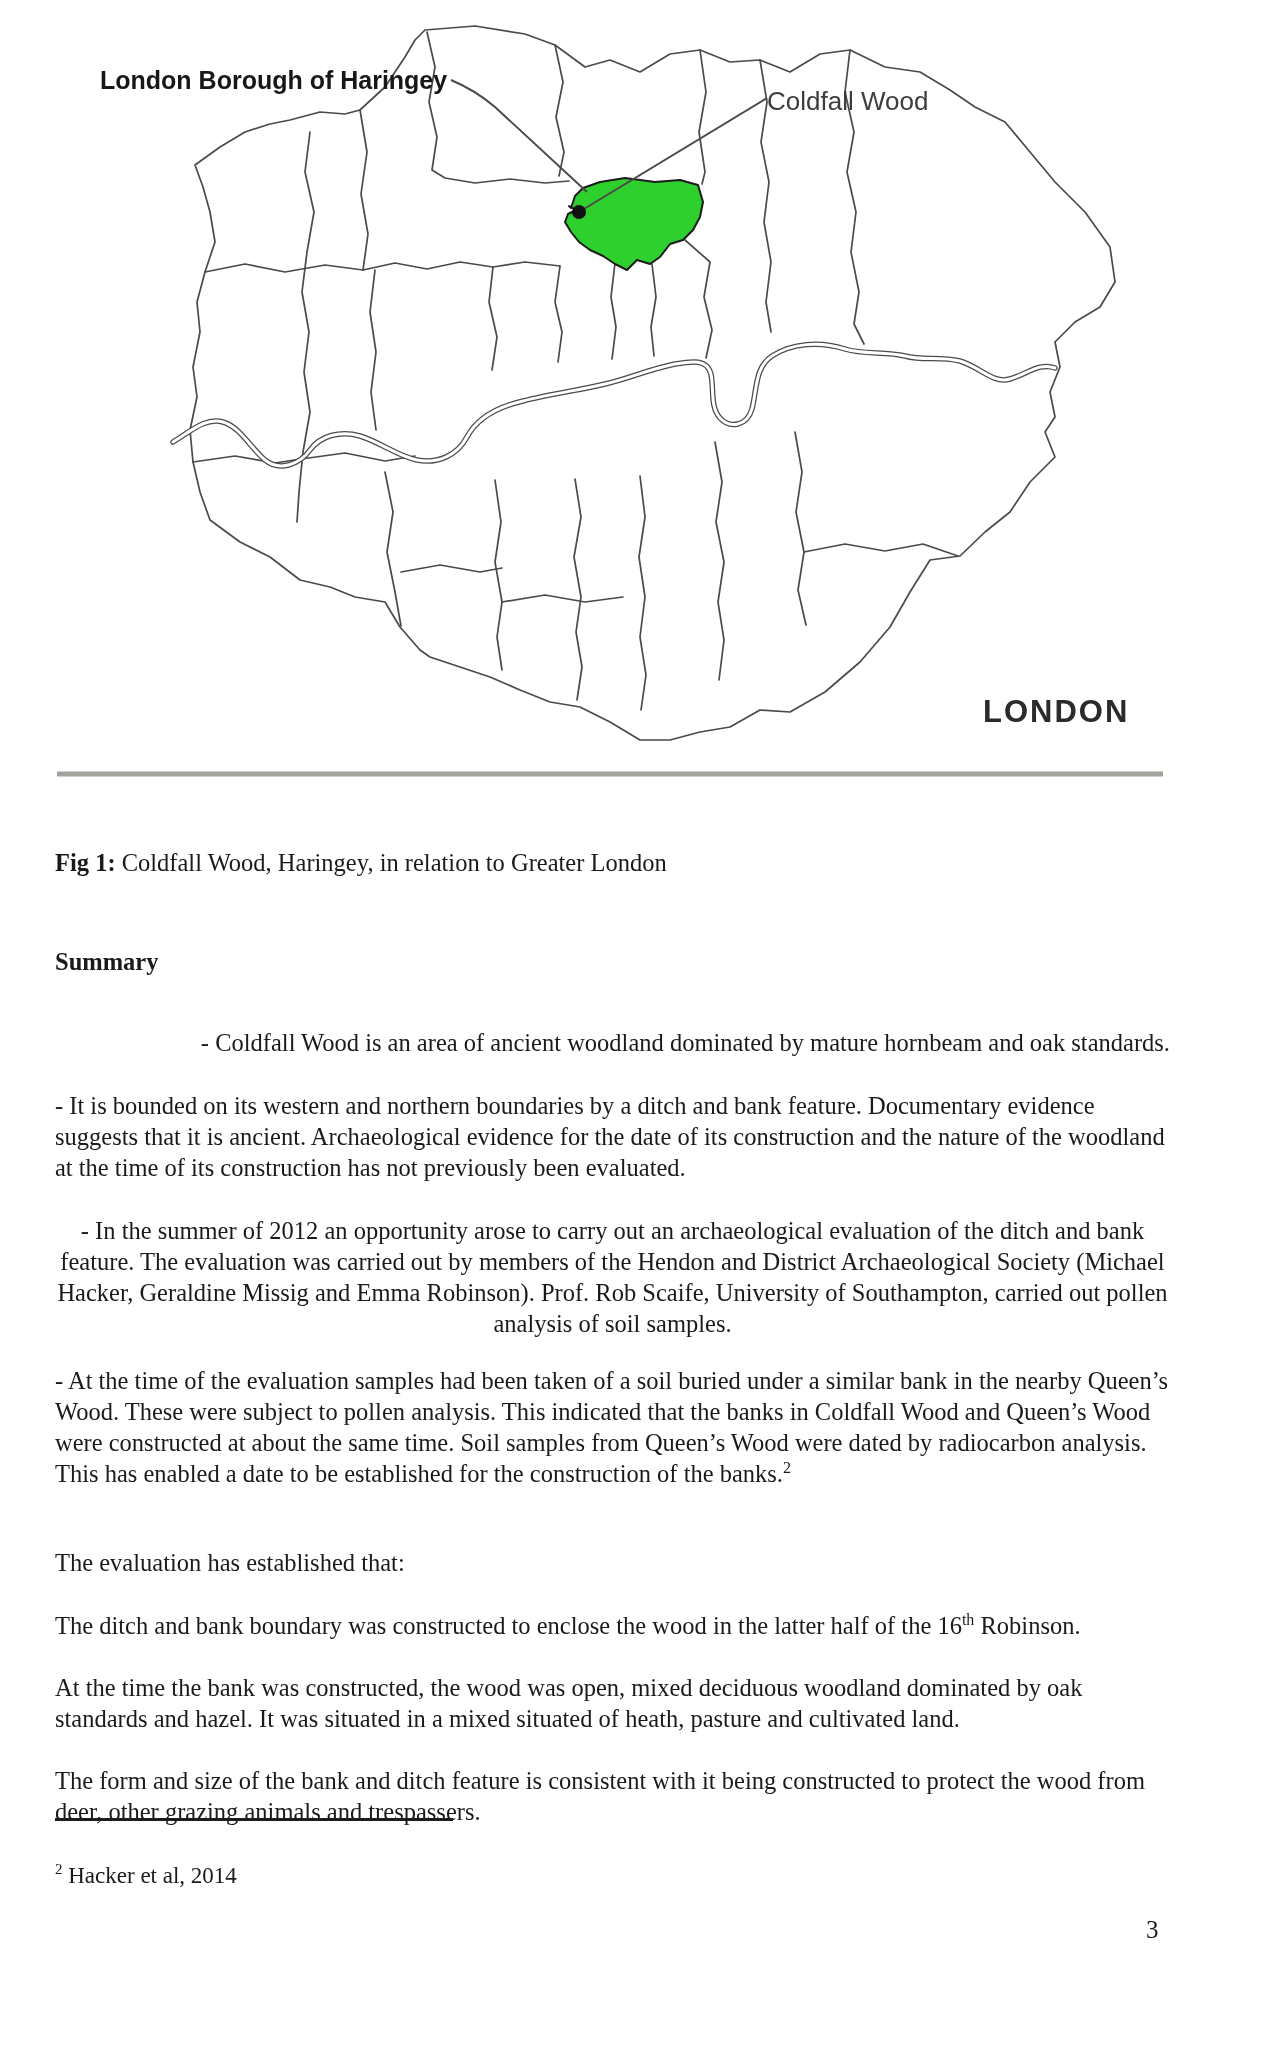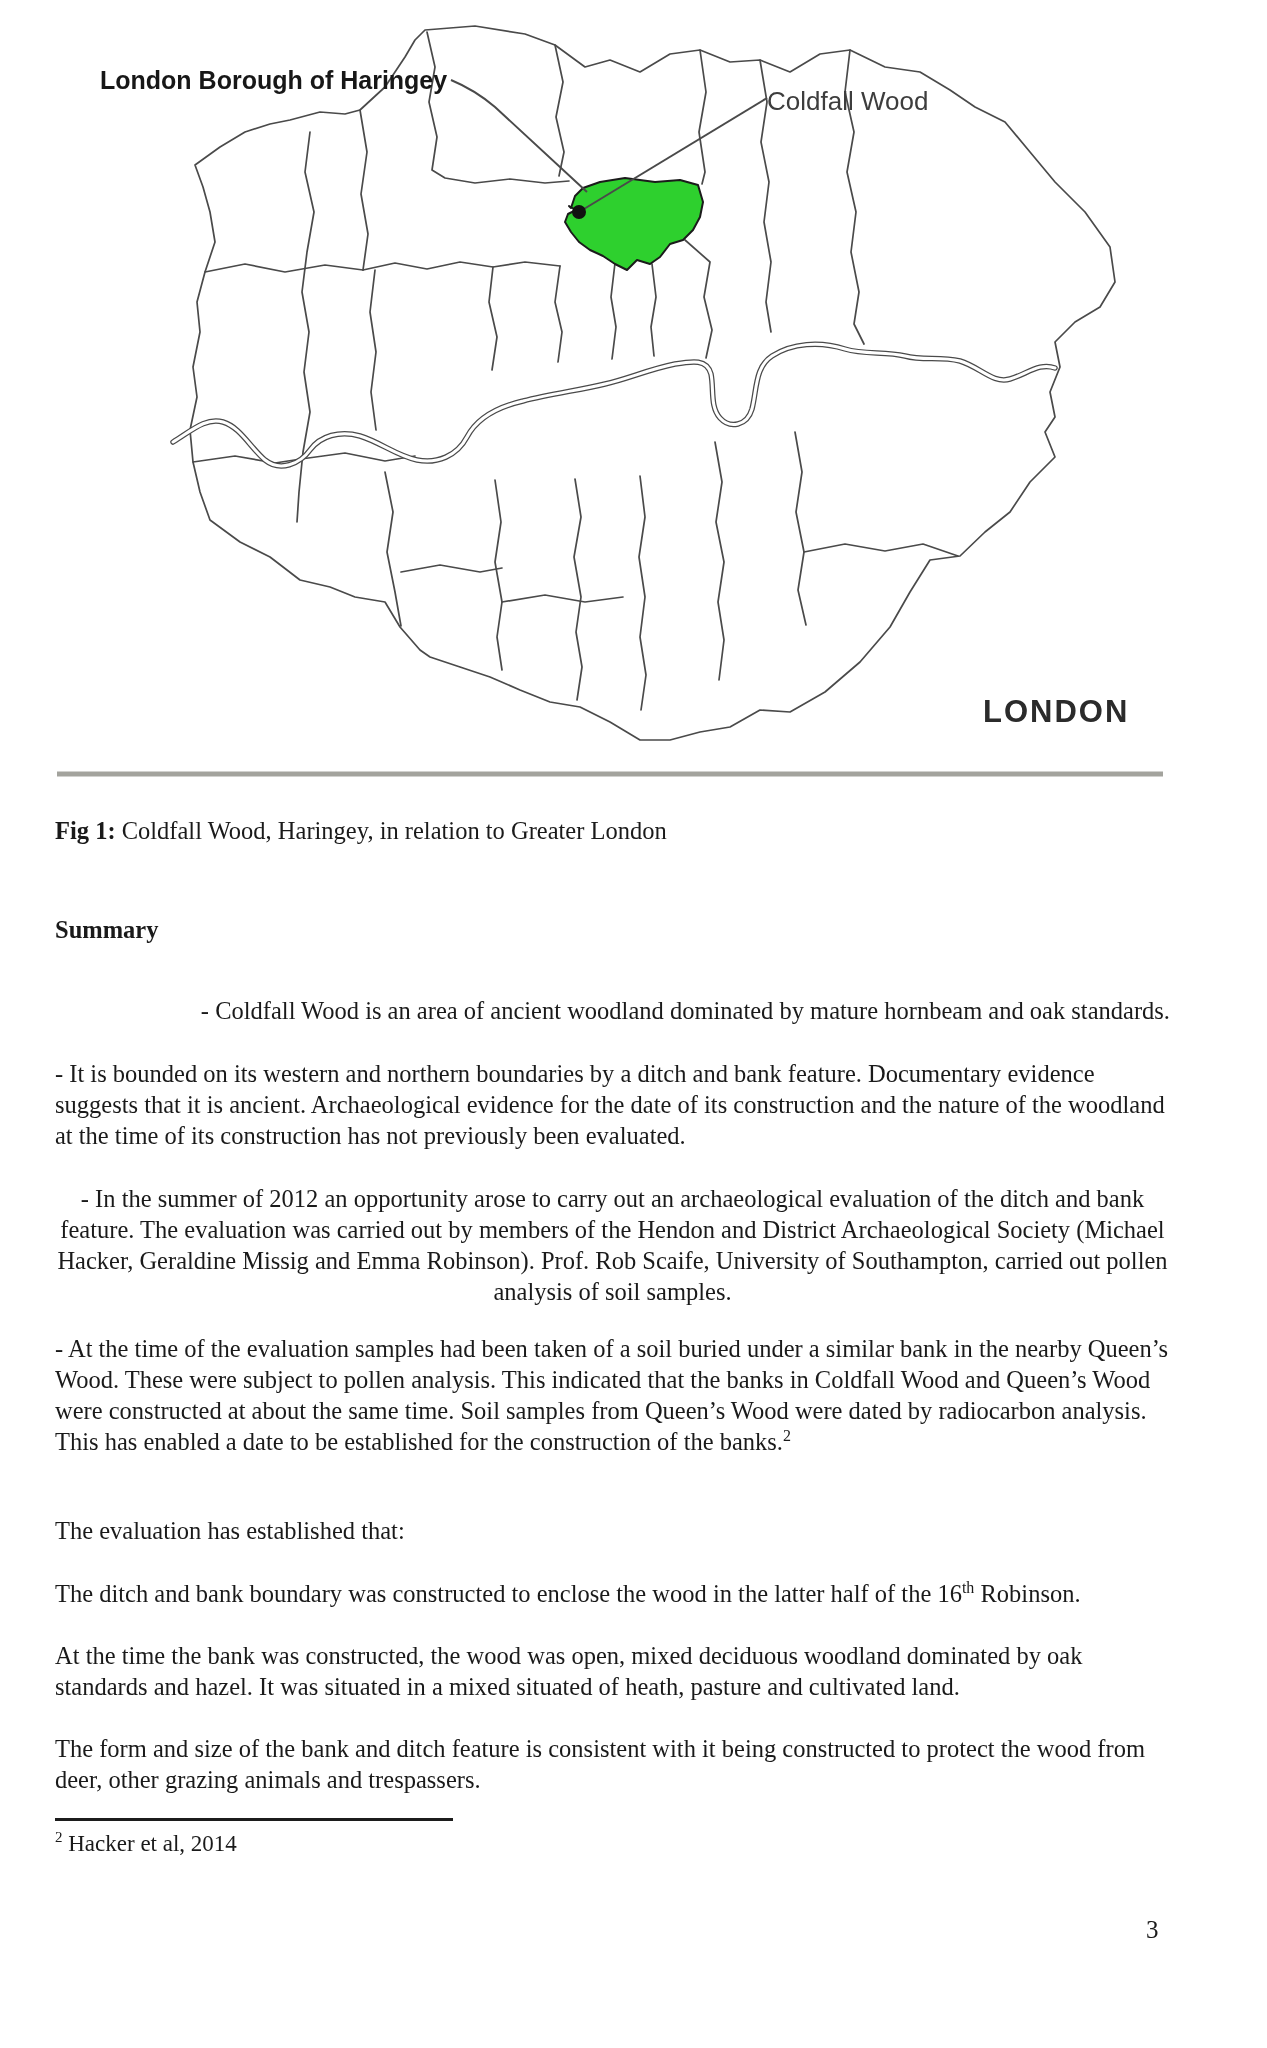--- a/index.html
+++ b/index.html
@@ -12,21 +12,21 @@
     overflow:hidden;
   }
   
   .map-wrap{position:absolute;left:55px;top:12px;width:1110px;height:770px;}
   .map-wrap svg{position:absolute;left:0;top:0;}
   .map-label{position:absolute;font-family:"Liberation Sans","DejaVu Sans",sans-serif;white-space:nowrap;}
   .lbl-haringey{left:45px;top:54px;font-size:25px;font-weight:bold;color:#171717;}
   .lbl-coldfall{left:712px;top:74px;font-size:26px;color:#3d3d3d;}
   .lbl-london{left:928px;top:682px;font-size:31px;color:#2b2b2b;letter-spacing:2px;font-weight:bold;}
   
-  .tblock{position:absolute;left:55px;width:1115px;font-size:24.5px;line-height:31px;}
+  .tblock{position:absolute;left:55px;width:1115px;font-size:24.5px;line-height:31px;margin-top:32px;}
   .caption{top:815px;}
   .heading{top:914px;font-weight:bold;}
   .p1{top:995px;text-align:right;}
   .p2{top:1058px;}
   .p3{top:1183px;text-align:center;}
   .p4{top:1333px;}
   .p5{top:1515px;}
   .p6{top:1578px;}
   .p7{top:1640px;}
   .p8{top:1733px;}

